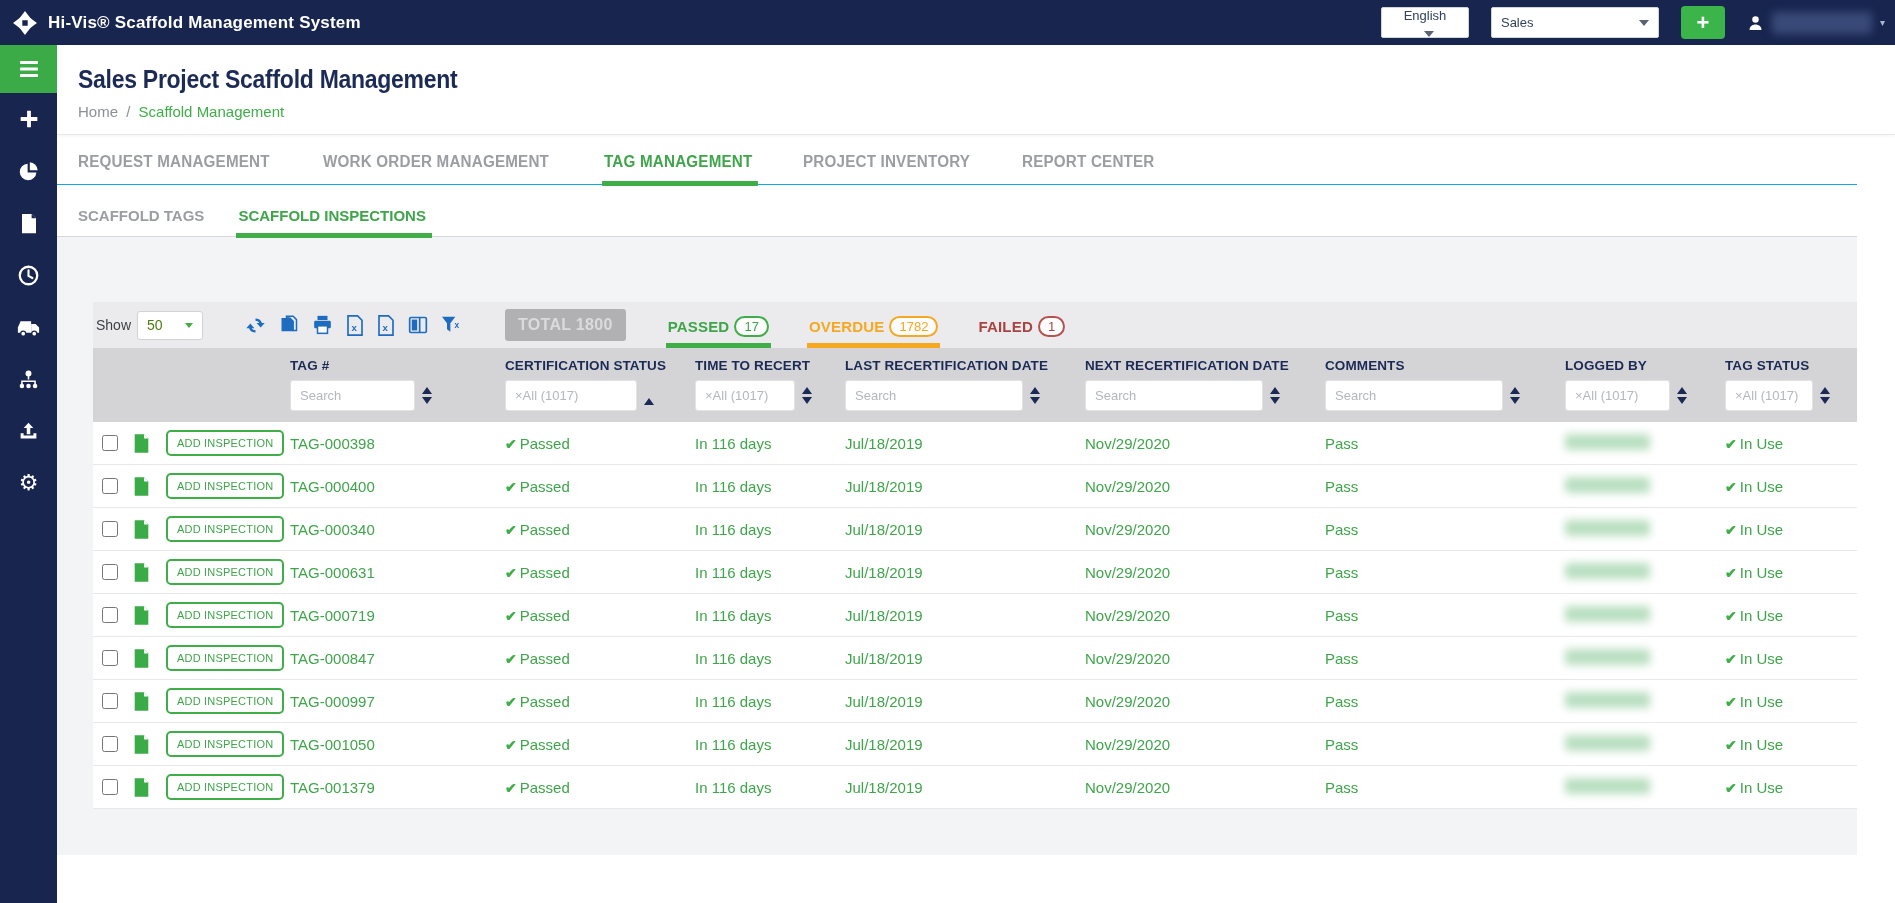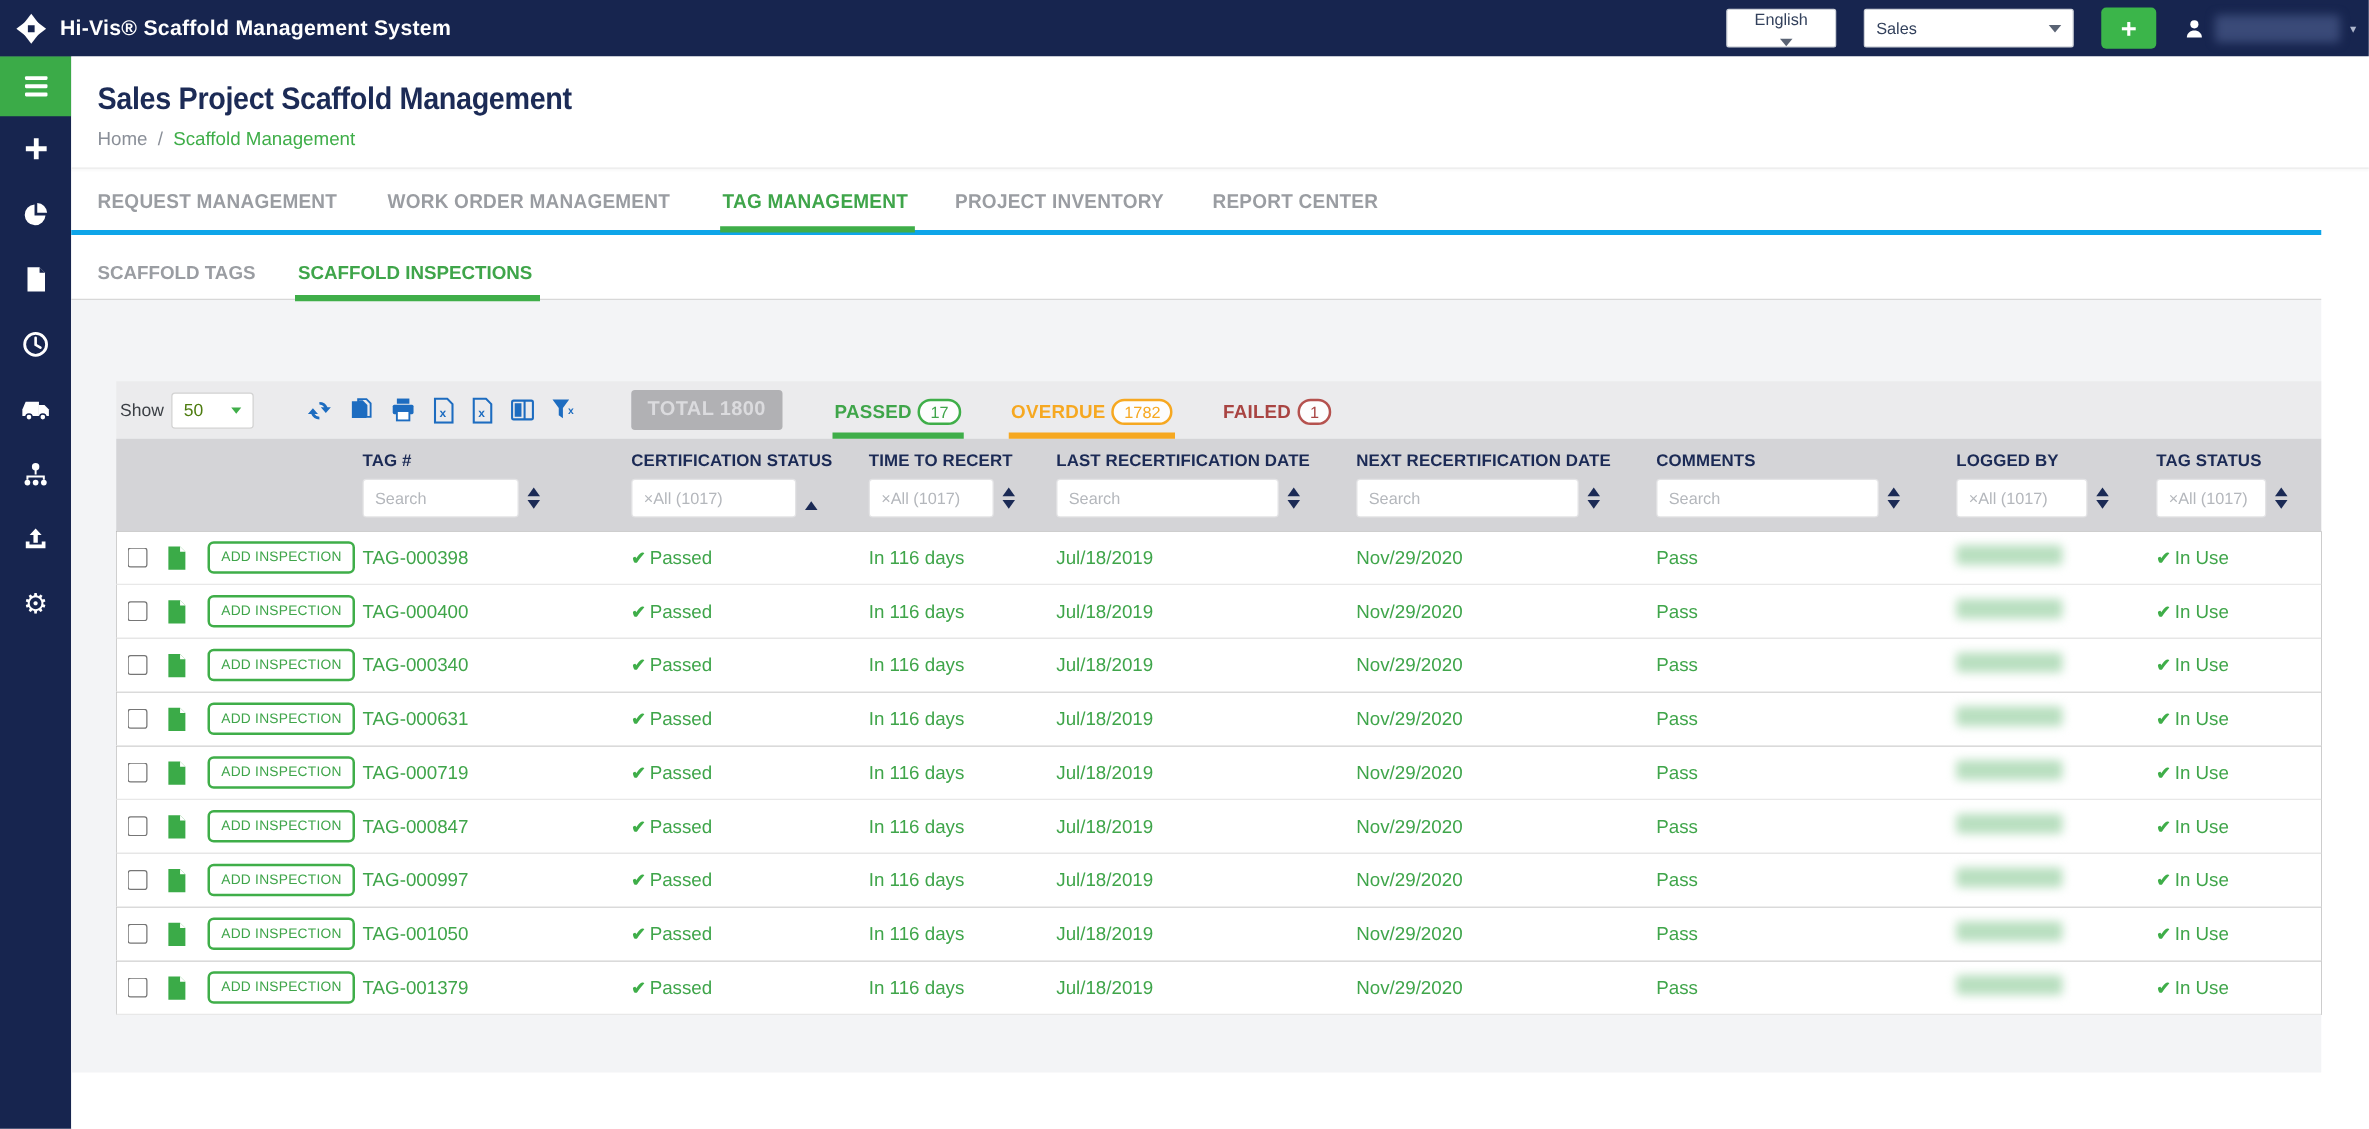--- a/index.html
+++ b/index.html
@@ -39,21 +39,21 @@
   .page-head { padding:20px 0 14px 21px; border-bottom:1px solid #e9e9e9;
     box-shadow:0 2px 2px rgba(0,0,0,.03); }
   .page-title { color:#1c2b56; font-size:25px; font-weight:bold; letter-spacing:-.3px;
     transform:scaleX(.92); transform-origin:left; }
   .breadcrumb { margin-top:9px; font-size:15px; }
   .crumb-home { color:#8a8f98; cursor:pointer; }
   .crumb-sep { color:#8a8f98; margin:0 4px; }
   .crumb-current { color:#3fae49; cursor:pointer; }
 
   
-  .tabs { display:flex; gap:30px; padding:18px 0 0 21px; border-bottom:4px solid #0ea5e9;
+  .tabs { display:flex; gap:43px; padding:18px 0 0 21px; border-bottom:1px solid #0ea5e9;
     margin-right:38px; }
   .tab { font-size:16px; font-weight:bold; color:#9a9da2; letter-spacing:.2px;
     padding-bottom:13px; position:relative; cursor:pointer; transform:scaleX(.95); transform-origin:left;}
   .tab.active { color:#3fa54a; }
   .tab.active::after { content:""; position:absolute; left:-2px; right:-6px; bottom:-2px;
     height:5px; background:#3fae49; }
   .subtabs { display:flex; gap:34px; padding:22px 0 0 21px; border-bottom:1px solid #d8d8d8;
     margin-right:38px; }
   .subtab { font-size:15px; font-weight:bold; color:#9a9da2; padding-bottom:12px;
     position:relative; cursor:pointer; }
@@ -124,21 +124,21 @@
   .col-time { width:150px; }
   .col-last { width:240px; }
   .col-next { width:240px; }
   .col-comments { width:240px; }
   .col-logged { width:160px; }
   .col-status { flex:1; }
   .w-tag { width:125px; } .w-cert { width:132px; } .w-time { width:100px; }
   .w-last { width:178px; } .w-next { width:178px; } .w-comments { width:178px; }
   .w-logged { width:105px; } .w-status { width:88px; }
 
-  .tbody { background:#000000; }
+  .tbody { background:#eab308; }
   .tr { display:flex; align-items:center; height:43px; border-bottom:1px solid #e8e8e8;
     background:#fff; font-size:15px; }
   .tr .td { color:#3fa54a; white-space:nowrap; }
   .row-check { width:16px; height:16px; margin:0 15px 0 9px; accent-color:#fff; cursor:pointer; }
   .file-ic { margin-right:16px; cursor:pointer; }
   .btn-add-row { border:2px solid #3fae49; color:#3fa54a; background:#fff; border-radius:5px;
     font-size:11px; letter-spacing:.2px; padding:5px 9px; cursor:pointer; white-space:nowrap;
     font-family:"Liberation Sans",sans-serif; }
   .tag-link { color:#3fa54a; text-decoration:none; cursor:pointer; }
   .check-g { color:#3fae49; font-size:14px; margin-right:3px; font-weight:bold; }

